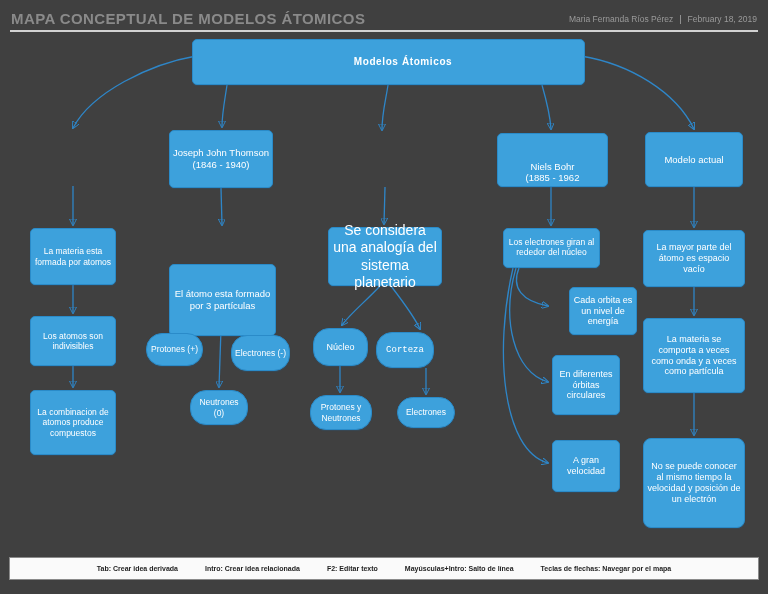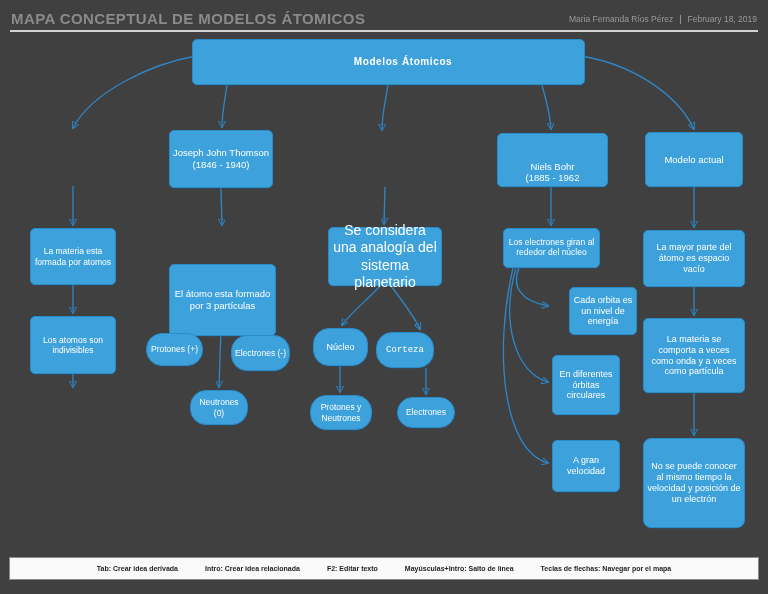--- a/index.html
+++ b/index.html
@@ -32,21 +32,21 @@
   }
   .pill { border-radius:16px; }
   .root  { left:192px; top:39px;  width:393px; height:46px; font-size:10px; font-weight:bold; letter-spacing:.6px;padding-left:32px; }
   .sci   { font-size:9.5px; }
   .n-dalton     { left:28px;  top:132px; width:89px;  height:54px; }
   .n-thomson    { left:169px; top:130px; width:104px; height:58px; }
   .n-rutherford { left:328px; top:133px; width:114px; height:54px; }
   .n-bohr       { left:497px; top:133px; width:111px; height:54px;justify-content:flex-end; }
   .n-modelo     { left:645px; top:132px; width:98px;  height:55px; }
   .n-d1 { left:30px; top:228px; width:86px; height:57px; font-size:8.5px; }
-  .n-d2 { left:30px; top:316px; width:86px; height:58px; font-size:8.5px; }
+  .n-d2 { left:30px; top:316px; width:86px; height:50px; font-size:8.5px; }
   .n-d3 { left:30px; top:390px; width:86px; height:65px; font-size:8.5px; }
   .n-t0 { left:169px; top:228px; width:107px; height:72px; font-size:9.5px;margin-top:36px; }
   .n-t1 { left:146px; top:333px; width:57px;  height:33px; font-size:8.5px; }
   .n-t2 { left:231px; top:335px; width:59px;  height:36px; font-size:8.5px; }
   .n-t3 { left:190px; top:390px; width:58px;  height:35px; font-size:8.5px; }
   .n-r0 { left:328px; top:227px; width:114px; height:59px; font-size:14px; }
   .n-r1 { left:313px; top:328px; width:55px;  height:38px; font-size:9px; }
   .n-r2 { left:376px; top:332px; width:58px;  height:36px; font-size:9px;font-family:Liberation Mono, monospace; }
   .n-r3 { left:310px; top:395px; width:62px;  height:35px; font-size:8.5px; }
   .n-r4 { left:397px; top:397px; width:58px;  height:31px; font-size:8.5px; }
@@ -120,20 +120,21 @@
   <div class="node sci n-bohr">
     <div>Niels Bohr</div>
     <div>(1885 - 1962</div>
   </div>
   <div class="node sci n-modelo">
     <div>Modelo actual</div>
   </div>
 
   <div class="node n-d1">La materia esta formada por atomos</div>
   <div class="node n-d2">Los atomos son indivisibles</div>
+  <div class="node n-d3">La combinacion de atomos produce compuestos</div>
 
   <div class="node n-t0">El átomo esta formado por 3 partículas</div>
   <div class="node pill n-t1">Protones (+)</div>
   <div class="node pill n-t2">Electrones (-)</div>
   <div class="node pill n-t3">Neutrones (0)</div>
 
   <div class="node n-r0">Se considera una analogía del sistema planetario</div>
   <div class="node pill n-r1">Núcleo</div>
   <div class="node pill n-r2">Corteza</div>
   <div class="node pill n-r3">Protones y Neutrones</div>

